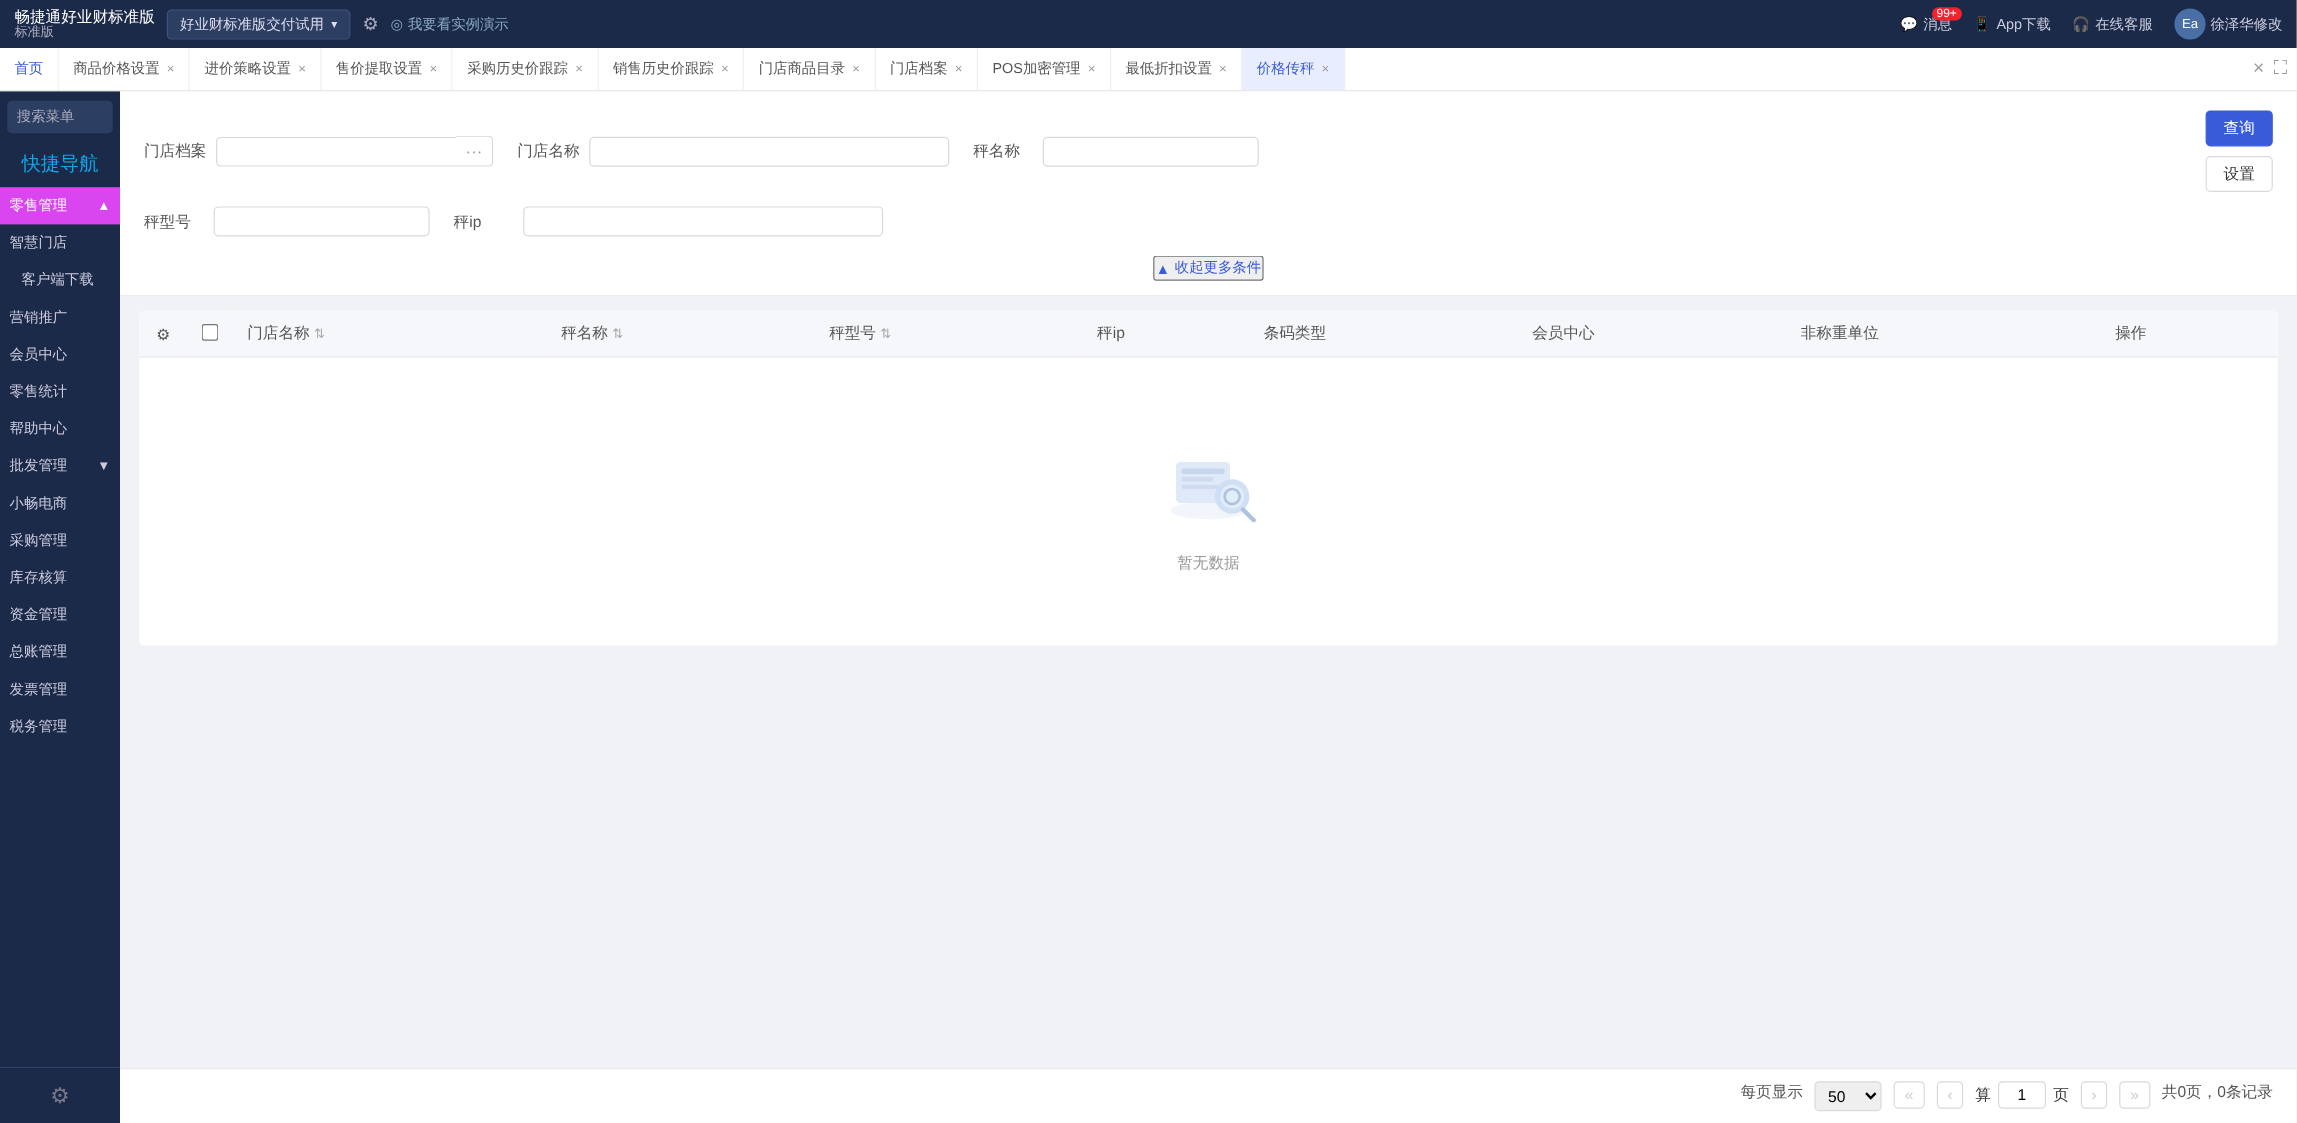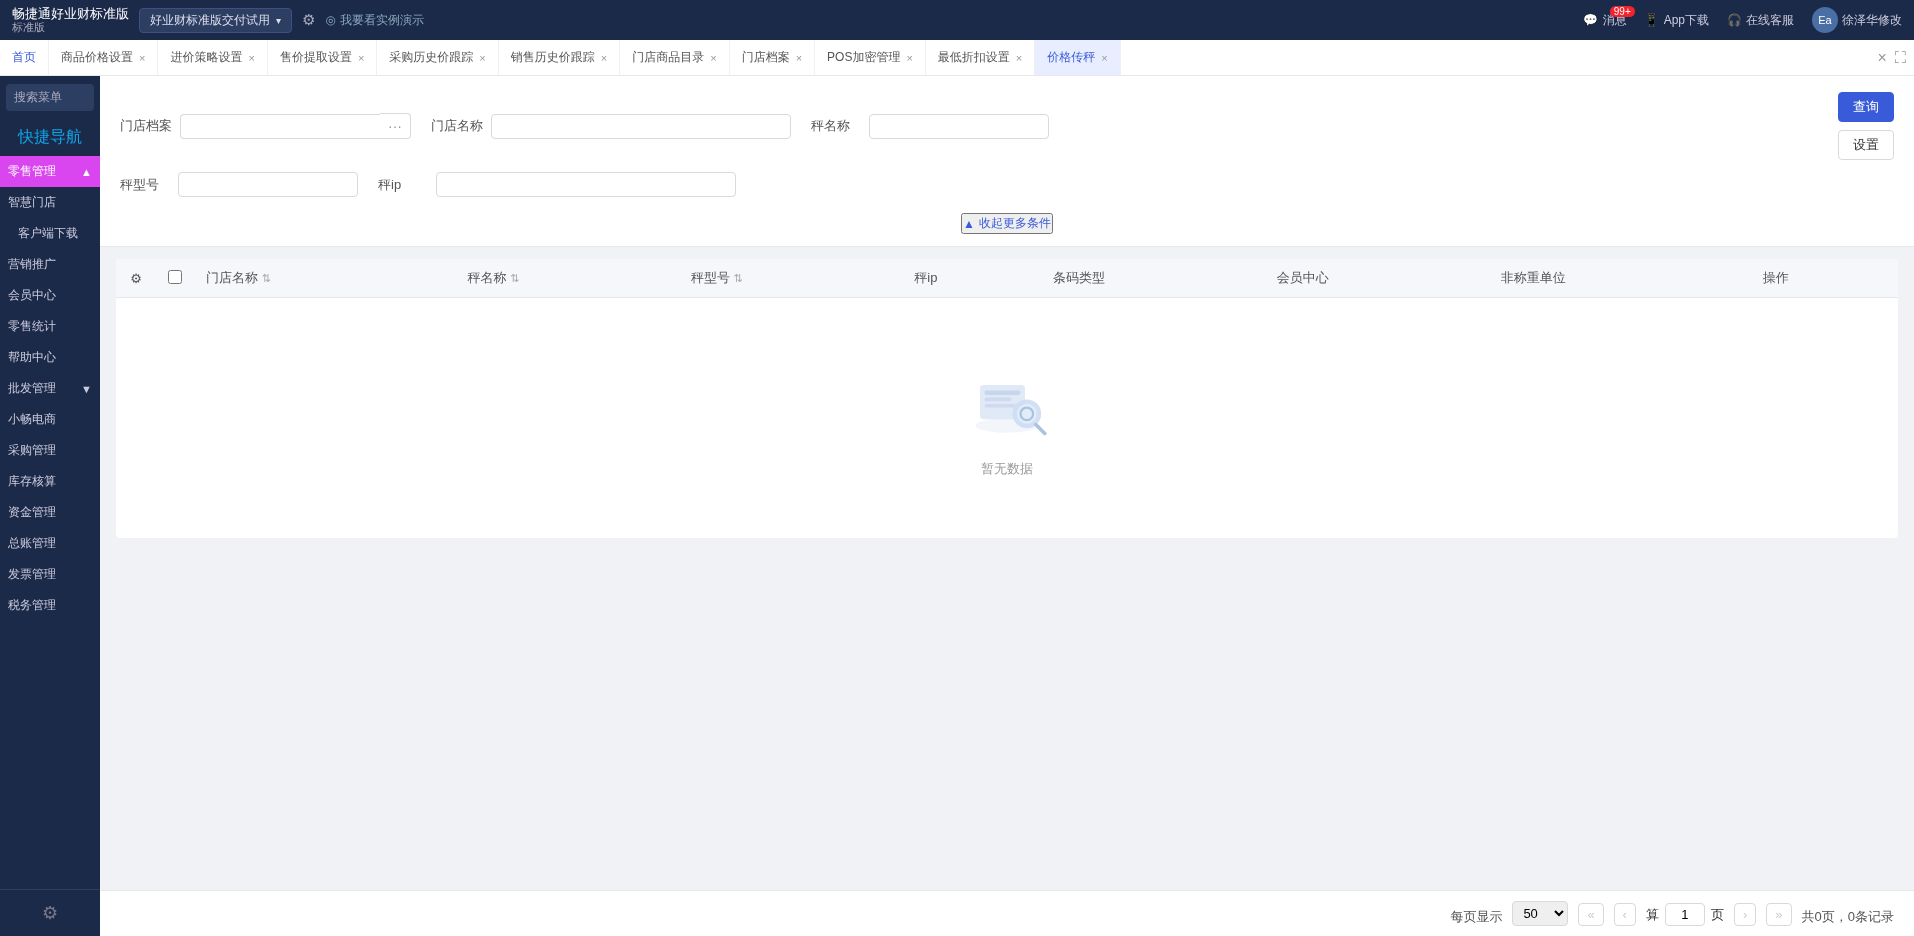--- a/index.html
+++ b/index.html
@@ -80,21 +80,21 @@
     td { padding: 10px 12px; font-size: 13px; color: #333; border-bottom: 1px solid #f0f0f0; }
     .gear-col { width: 40px; text-align: center; }
     .check-col { width: 36px; text-align: center; }
 
     
     .empty-state { padding: 60px 20px; display: flex; flex-direction: column; align-items: center; justify-content: center; }
     .empty-icon { width: 90px; height: 90px; opacity: 0.7; }
     .empty-text { color: #999; font-size: 13px; margin-top: 12px; }
 
     
-    .pagination { background: #fff; padding: 10px 20px; display: flex; align-items: flex-end; justify-content: flex-end; border-top: 1px solid #e8e8e8; gap: 10px; flex-shrink: 0; }
+    .pagination { background: #fff; padding: 10px 20px; display: flex; align-items: flex-start; justify-content: flex-end; border-top: 1px solid #e8e8e8; gap: 10px; flex-shrink: 0; }
     .pagination-label { color: #555; font-size: 13px; }
     .pagination-select { border: 1px solid #d9d9d9; border-radius: 4px; padding: 3px 6px; font-size: 13px; cursor: pointer; }
     .pagination-btn { border: 1px solid #d9d9d9; border-radius: 4px; padding: 3px 8px; background: #fff; cursor: pointer; color: #555; font-size: 13px; }
     .pagination-btn:disabled { color: #ccc; cursor: not-allowed; }
     .pagination-page { display: flex; align-items: center; gap: 6px; }
     .pagination-page-input { border: 1px solid #d9d9d9; border-radius: 4px; width: 40px; text-align: center; padding: 3px; font-size: 13px; }
     .pagination-info { color: #555; font-size: 13px; }
 
     input[type="checkbox"] { width: 14px; height: 14px; cursor: pointer; }
   </style>

